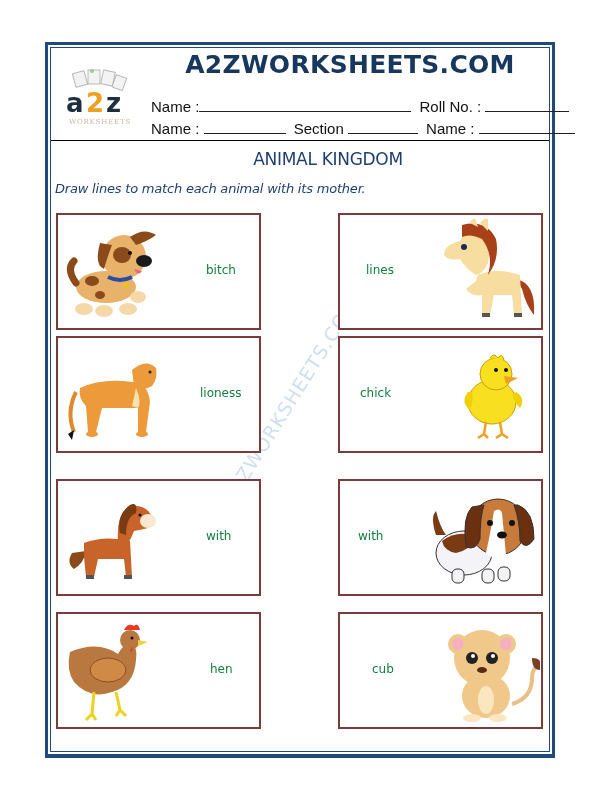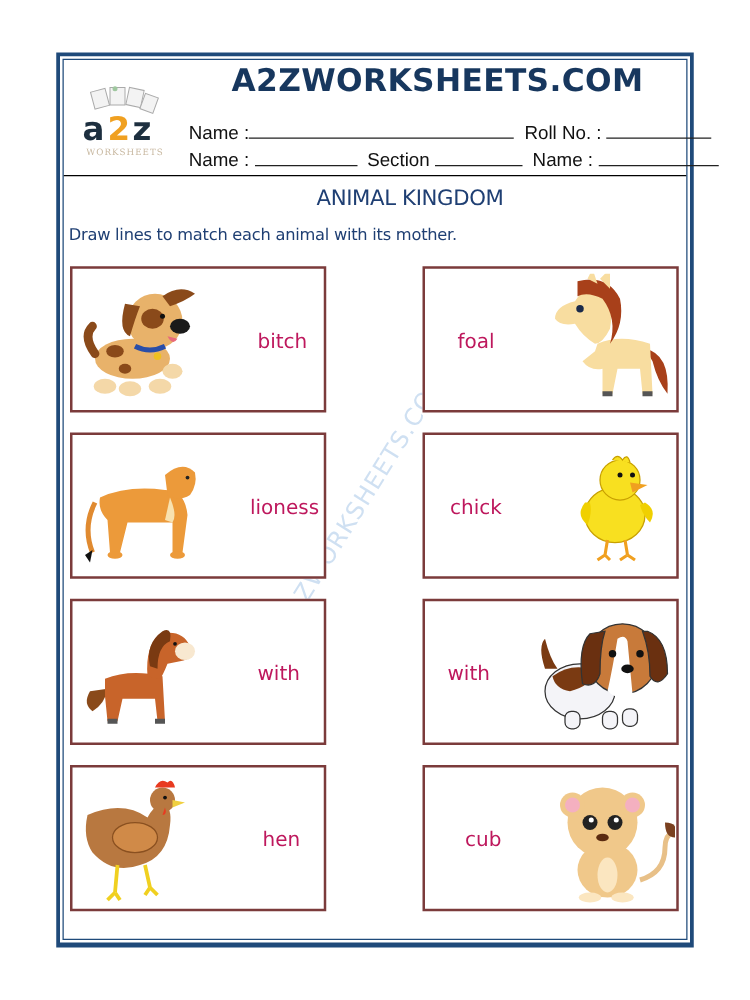--- a/index.html
+++ b/index.html
@@ -7,27 +7,27 @@
   .frame-outer { position:absolute; left:45px; top:42px; width:510px; height:716px; border:3px solid #1f4a7a; box-sizing:border-box; border-bottom-width:4px; }
   .frame-inner { position:absolute; left:50px; top:47px; width:500px; height:705px; border:1px solid #1f4a7a; box-sizing:border-box; }
   .site-title { position:absolute; left:150px; top:50px; width:400px; text-align:center; font-family:"DejaVu Sans", sans-serif; font-weight:bold; font-size:25px; color:#17375e; letter-spacing:0.3px; }
   .logo { position:absolute; left:62px; top:68px; width:76px; height:60px; }
   .field-row { position:absolute; left:151px; font-family:"Liberation Sans", sans-serif; font-size:15px; color:#111; white-space:nowrap; }
   .field-row .line { display:inline-block; border-bottom:1px solid #222; height:10px; vertical-align:baseline; margin-right:4px; }
   .row1 { top:98px; }
   .row2 { top:120px; }
   .divider { position:absolute; left:51px; top:140px; width:498px; height:1px; background:#000; }
   .section-title { position:absolute; left:50px; top:149px; width:556px; text-align:center; font-family:"DejaVu Sans", sans-serif; font-size:17px; color:#1f3f73; letter-spacing:-0.3px; }
-  .instructions { position:absolute; left:55px; top:181px; font-family:"DejaVu Sans", sans-serif; font-size:13px; color:#1f3f73; letter-spacing:-0.2px; }
+  .instructions { position:absolute; left:55px; top:181px; font-family:"DejaVu Sans", sans-serif; font-size:13px; color:#1f3f73; letter-spacing:-0.2px;font-style:italic; }
   .card { position:absolute; width:205px; height:117px; border:2px solid #7b3b3b; box-sizing:border-box; background:#fff; }
-  .card .word { position:absolute; font-family:"DejaVu Sans", sans-serif; font-size:16px; color:#be185d; top:48px; }
+  .card .word { position:absolute; font-family:"DejaVu Sans", sans-serif; font-size:12px; color:#15803d; top:48px; }
   .card svg { position:absolute; }
   .col-left { left:56px; }
   .col-right { left:338px; }
-  .r1 { top:213px; } .r2 { top:346px; } .r3 { top:479px; } .r4 { top:612px; }
+  .r1 { top:213px; } .r2 { top:336px; } .r3 { top:479px; } .r4 { top:612px; }
   .watermark { position:absolute; left:170px; top:390px; font-family:"DejaVu Sans", sans-serif; font-size:19px; color:#cfe0f2; transform:rotate(-58deg); transform-origin:center; white-space:nowrap; letter-spacing:1px; pointer-events:none; }
 </style>
 </head>
 <body>
 
 <div class="frame-outer"></div>
 <div class="frame-inner"></div>
 
 <svg class="logo" viewBox="0 0 76 60">
   <rect x="12" y="4" width="12" height="14" fill="#f3f3f3" stroke="#aaa" stroke-width="0.8" transform="rotate(-15 18 11)"></rect>
@@ -124,21 +124,21 @@
     <path d="M74 20 L84 22 L74 26 Z" fill="#f0d040"></path>
     <path d="M68 26 Q70 32 66 32 Z" fill="#e83a20"></path>
     <circle cx="68" cy="18" r="1.5" fill="#111"></circle>
     <path d="M30 72 L28 94 M28 94 L22 100 M28 94 L32 100" stroke="#f0d020" stroke-width="3" fill="none"></path>
     <path d="M52 72 L56 90 M56 90 L62 96 M56 90 L52 96" stroke="#f0d020" stroke-width="3" fill="none"></path>
   </svg>
   <span class="word" style="left:152px;">hen</span>
 </div>
 
 <div class="card col-right r1">
-  <span class="word" style="left:26px;">foal</span>
+  <span class="word" style="left:26px;">lines</span>
   <svg style="left:96px;top:4px;" width="104" height="110" viewBox="0 0 104 110">
     <path d="M80 60 Q100 64 98 96 Q90 86 86 70 Z" fill="#a8401a"></path>
     <path d="M42 56 Q60 48 84 56 L86 96 L78 96 L76 76 L58 76 L54 96 L46 96 L46 76 Q36 78 30 70 L40 62 Z" fill="#f8dda0"></path>
     <path d="M24 22 Q30 10 46 14 Q56 22 52 44 Q46 56 40 56 Q30 50 24 40 Q12 42 8 36 Q8 26 24 22 Z" fill="#f8dda0"></path>
     <path d="M26 6 Q50 0 60 20 Q64 40 52 56 Q58 36 46 20 Q34 14 26 18 Z" fill="#a8401a"></path>
     <path d="M34 4 L38 -4 L42 8 Z" fill="#f8dda0"></path>
     <path d="M44 4 L52 -4 L52 12 Z" fill="#f8dda0"></path>
     <circle cx="28" cy="28" r="3" fill="#1a2a4a"></circle>
     <rect x="46" y="94" width="8" height="4" fill="#555"></rect>
     <rect x="78" y="94" width="8" height="4" fill="#555"></rect>

